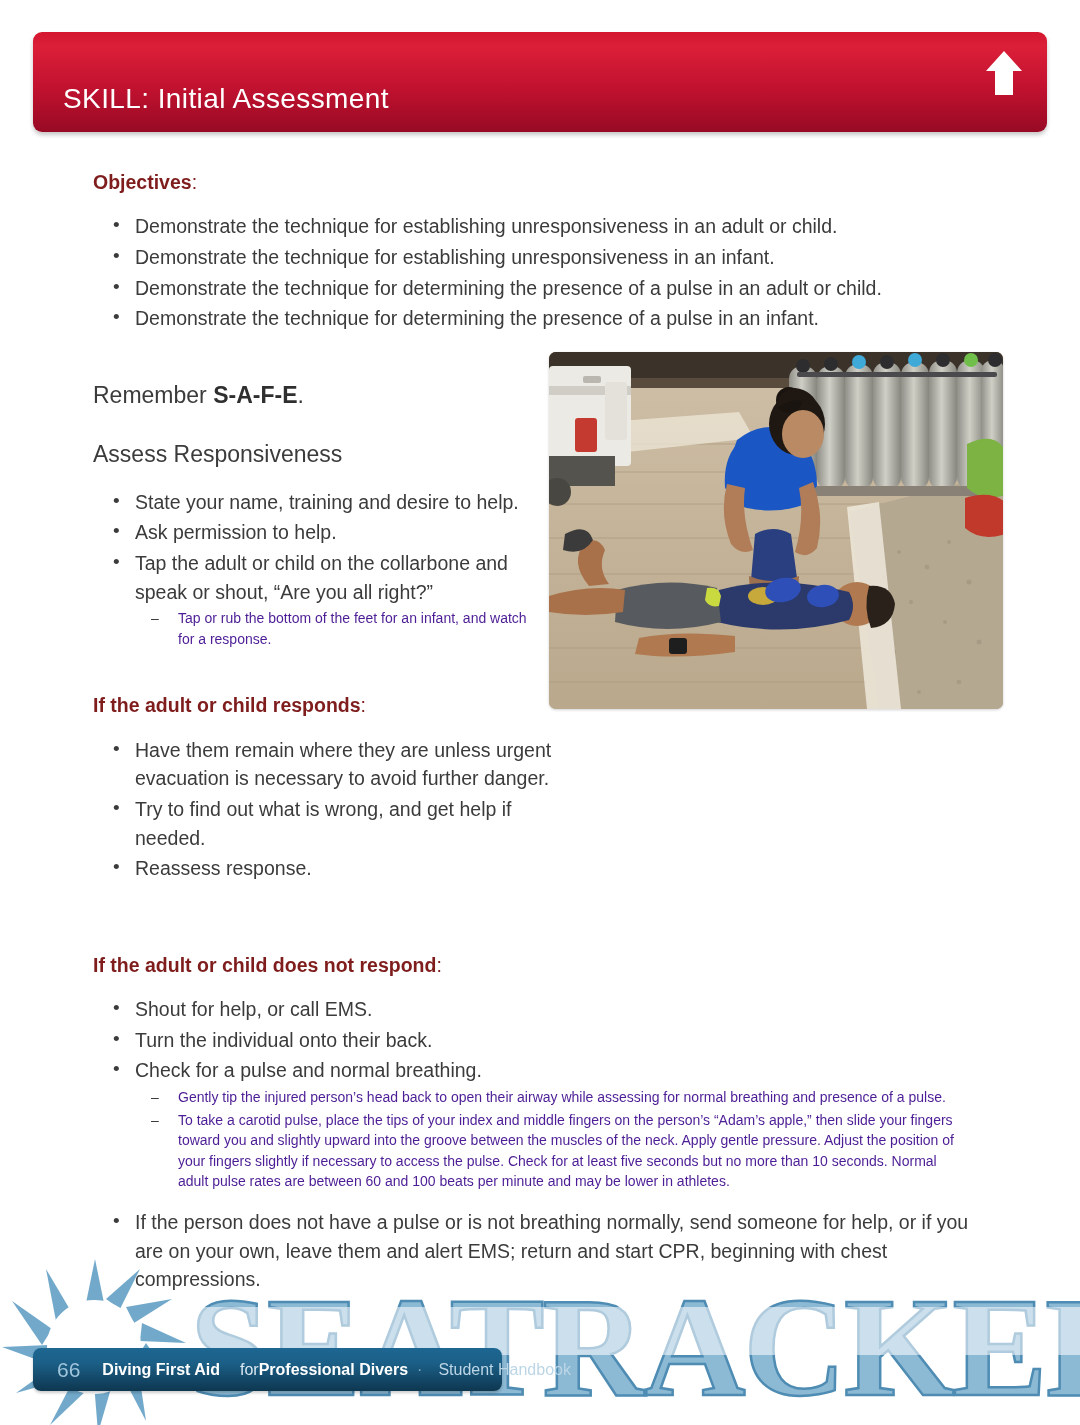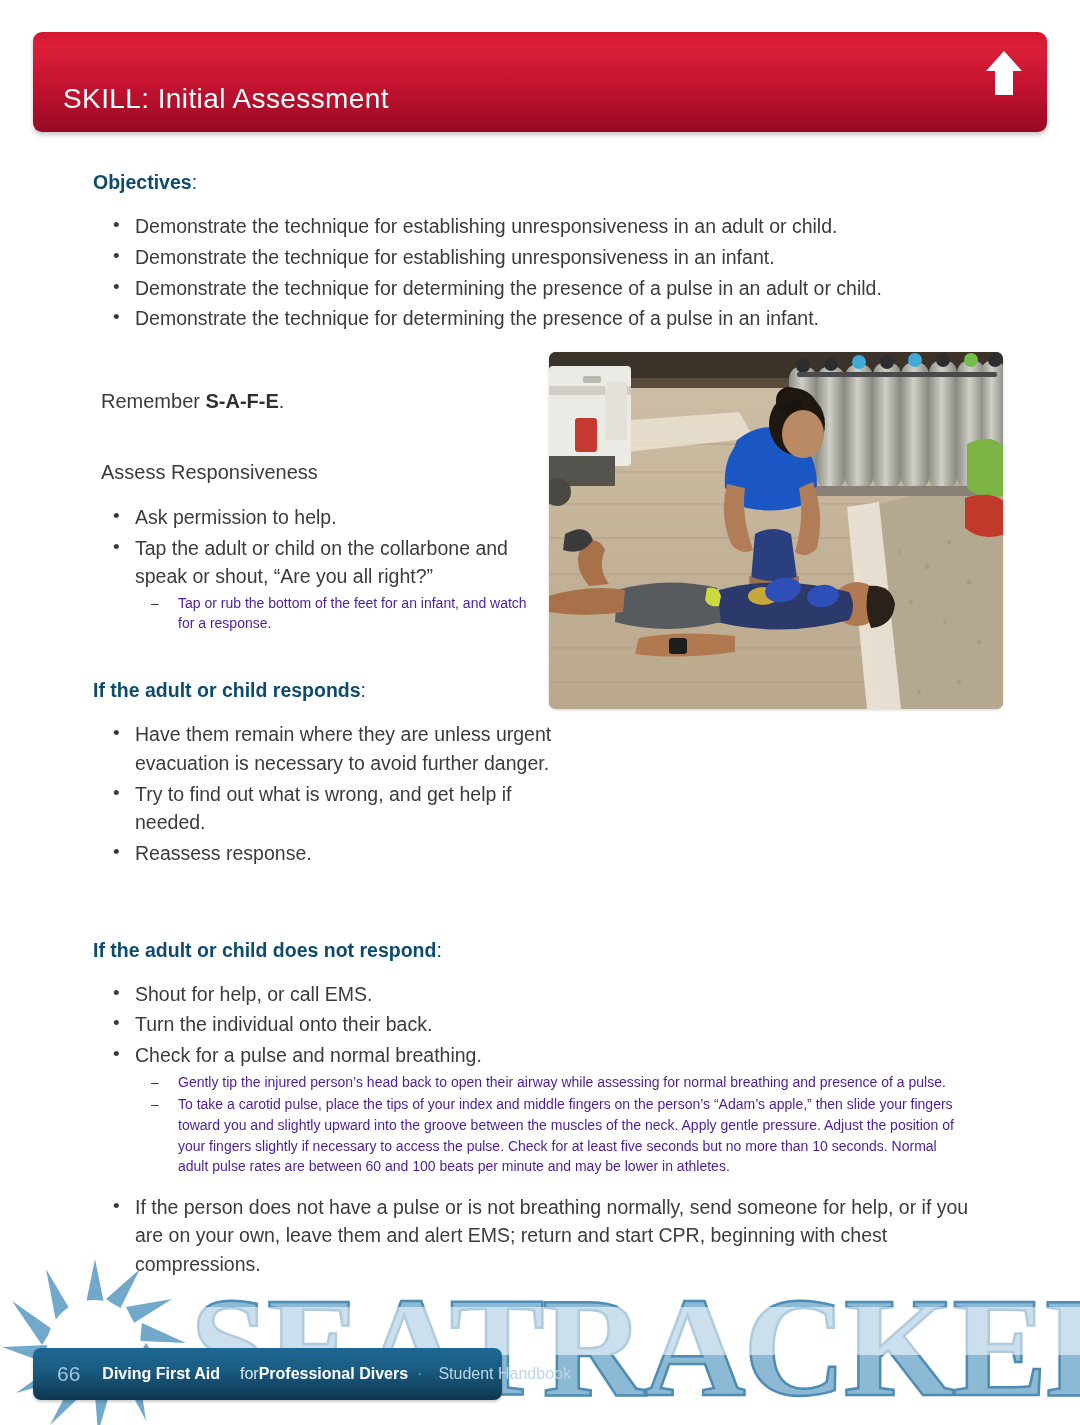--- a/index.html
+++ b/index.html
@@ -50,30 +50,30 @@
   .content {
     position: absolute;
     left: 93px;
     top: 168px;
     width: 900px;
   }
 
   .lead-bold {
     font-size: 19.5px;
     font-weight: bold;
-    color: #0c4a6e;
+    color: #7f1d1d;
     line-height: 1.45;
     margin: 0 0 4px 0;
   }
   .lead-bold .plain { font-weight: normal; }
 
   p.para {
-    font-size: 20px;
+    font-size: 23px;
     line-height: 1.45;
-    margin: 8px;
+    margin: 0;
     color: #3b3b3b;
   }
   p.para b { font-weight: bold; color: #2f2f2f; }
 
   ul.bullets, ul.dashes {
     list-style: none;
     margin: 16px;
     padding: 0;
   }
   ul.bullets > li {
@@ -128,21 +128,21 @@
     background: #c9bda9;
   }
   .photo svg { display: block; }
 
   
   .footer-bar {
     position: absolute;
     left: 33px;
     top: 1348px;
     width: 469px;
-    height: 52px;
+    height: 43px;
     border-radius: 8px;
     background: linear-gradient(to bottom, #1d6792 0%, #1b5f87 35%, #11405d 85%, #0e3750 100%);
     box-shadow: 0 2px 3px rgba(0,0,0,0.2);
     z-index: 6;
   }
   .footer-inner {
     position: absolute;
     left: 0; top: 0; right: 0; bottom: 0;
     display: flex;
     align-items: center;
@@ -320,20 +320,21 @@
 
   <div class="gap-30"></div>
 
   <p class="para"><span>Remember </span><b>S-A-F-E</b><span>.</span></p>
 
   <div class="gap-26"></div>
 
   <p class="para">Assess Responsiveness</p>
 
   <ul class="bullets narrow">
+    <li>State your name, training and desire to help.</li>
     <li>Ask permission to help.</li>
     <li>
       <span>Tap the adult or child on the collarbone and speak or shout, “Are you all right?”</span>
       <ul class="dashes">
         <li>Tap or rub the bottom of the feet for an infant, and watch for a response.</li>
       </ul>
     </li>
   </ul>
 
   <div class="gap-26"></div>

